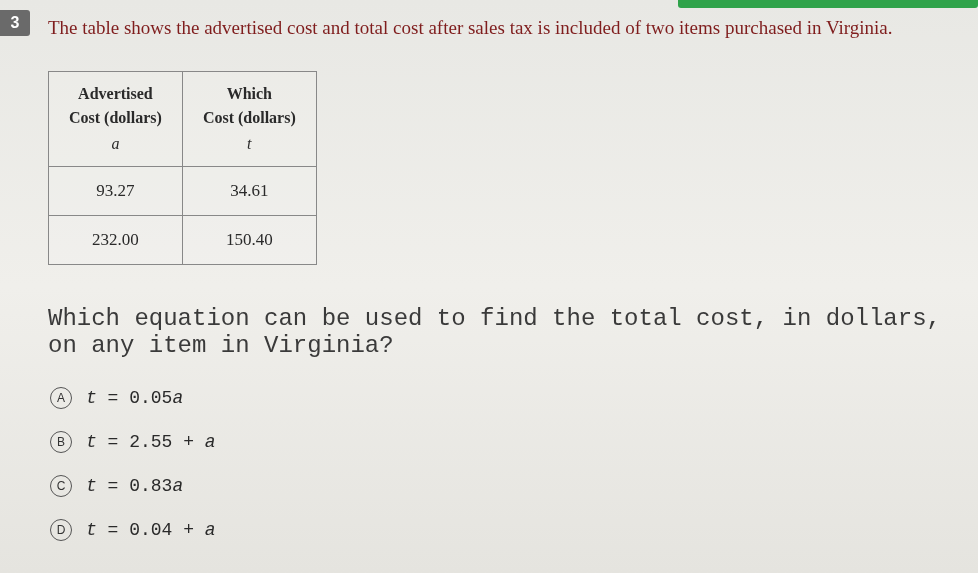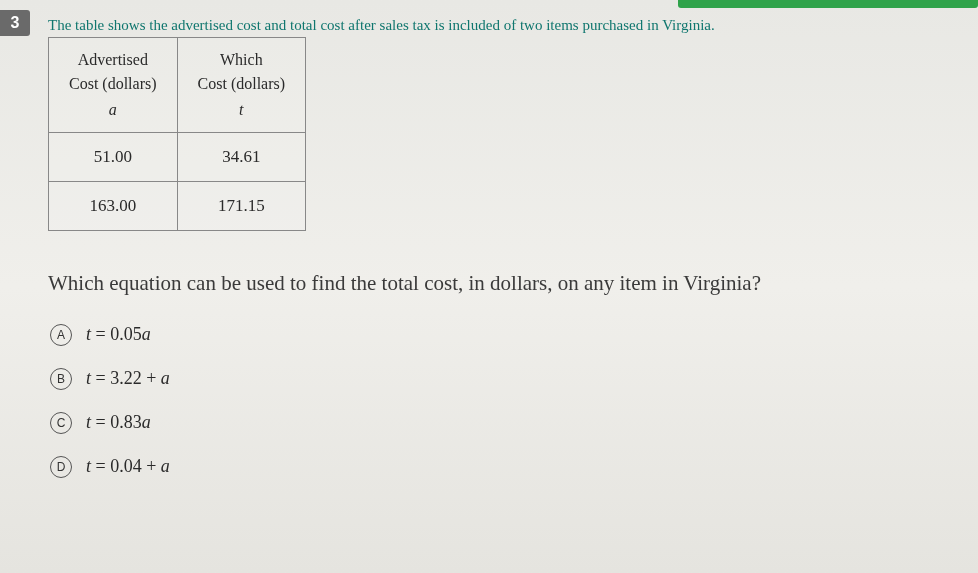--- a/index.html
+++ b/index.html
@@ -38,60 +38,62 @@
       font-size: 16px;
       display: flex;
       align-items: center;
       justify-content: center;
       border-radius: 0 3px 3px 0;
     }
     .content {
       padding: 14px 30px 0 48px;
     }
     .question-text {
-      font-size: 15px;
-      color: #0f766e;
+      font-size: 19px;
+      color: #7f1d1d;
+      margin-bottom: 28px;
       line-height: 1.5;
     }
     table {
       border-collapse: collapse;
       margin-bottom: 40px;
       background: rgba(255,255,255,0.1);
     }
     table th, table td {
       border: 1px solid #888;
       padding: 10px 20px;
       text-align: center;
       font-weight: normal;
     }
     table th {
       font-size: 16px;
       color: #2a2a2a;
       line-height: 1.5;
       vertical-align: middle;
     }
     table th .header-main {
-      font-weight: normal;
+      font-weight: bold;
       display: block;
     }
     table th .header-var {
       font-style: italic;
       font-family: 'Times New Roman', serif;
       display: block;
       margin-top: 2px;
     }
     table td {
       font-size: 17px;
       padding: 14px 20px;
       color: #2a2a2a;
     }
     .sub-question {
-      font-size: 21px;
+      font-size: 24px;
       color: #3a3a3a;
       margin-bottom: 28px;
+      font-family: Liberation Mono, monospace;
     }
     .options {
       margin-left: 2px;
     }
     .option {
       display: flex;
       align-items: center;
       margin-bottom: 22px;
       cursor: pointer;
     }
@@ -104,21 +106,21 @@
       align-items: center;
       justify-content: center;
       font-size: 12px;
       font-family: Arial, sans-serif;
       color: #333;
       margin-right: 14px;
       flex-shrink: 0;
     }
     .option-text {
       font-size: 18px;
-      font-family: Liberation Serif, serif;
+      font-family: Liberation Mono, monospace;
       color: #2a2a2a;
     }
     .option-text .var {
       font-style: italic;
     }
   </style>
 </head>
 <body>
 
 <div class="top-bar"></div>
@@ -138,40 +140,40 @@
         </th>
         <th>
           <span class="header-main">Which</span>
           <span class="header-main">Cost (dollars)</span>
           <span class="header-var">t</span>
         </th>
       </tr>
     </thead>
     <tbody>
       <tr>
-        <td>51.00</td>
+        <td>93.27</td>
         <td>34.61</td>
       </tr>
       <tr>
-        <td>163.00</td>
-        <td>171.15</td>
+        <td>232.00</td>
+        <td>150.40</td>
       </tr>
     </tbody>
   </table>
 
   <p class="sub-question">Which equation can be used to find the total cost, in dollars, on any item in Virginia?</p>
 
   <div class="options">
     <div class="option">
       <div class="option-letter">A</div>
       <div class="option-text"><span class="var">t</span><span> = 0.05</span><span class="var">a</span></div>
     </div>
     <div class="option">
       <div class="option-letter">B</div>
-      <div class="option-text"><span class="var">t</span><span> = 3.22 + </span><span class="var">a</span></div>
+      <div class="option-text"><span class="var">t</span><span> = 2.55 + </span><span class="var">a</span></div>
     </div>
     <div class="option">
       <div class="option-letter">C</div>
       <div class="option-text"><span class="var">t</span><span> = 0.83</span><span class="var">a</span></div>
     </div>
     <div class="option">
       <div class="option-letter">D</div>
       <div class="option-text"><span class="var">t</span><span> = 0.04 + </span><span class="var">a</span></div>
     </div>
   </div>

